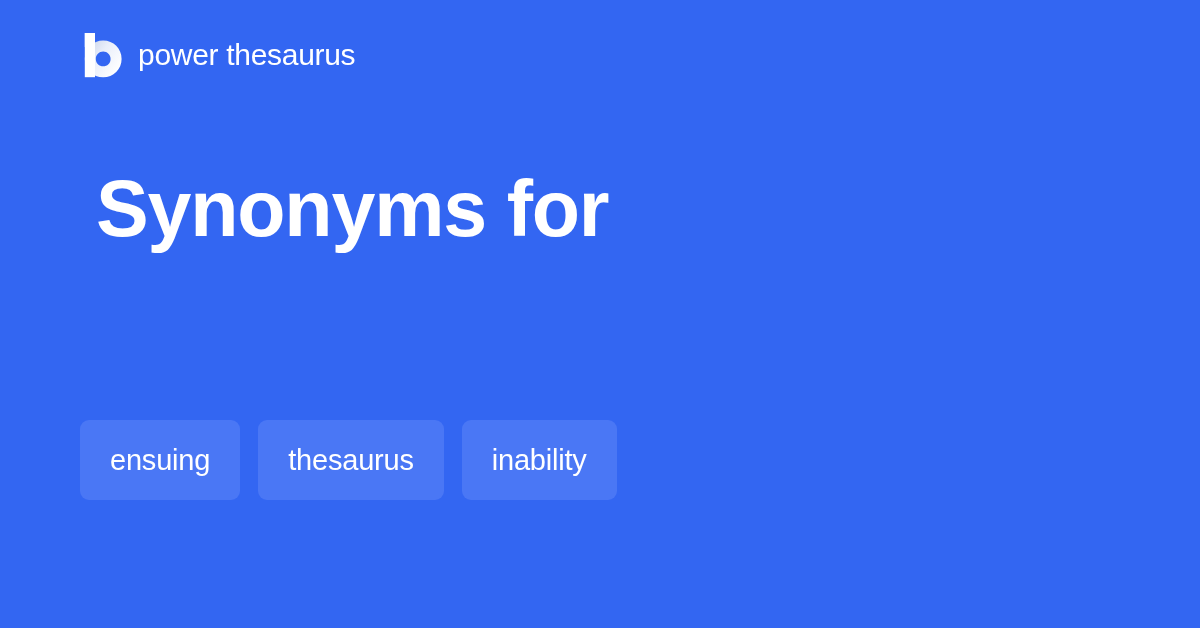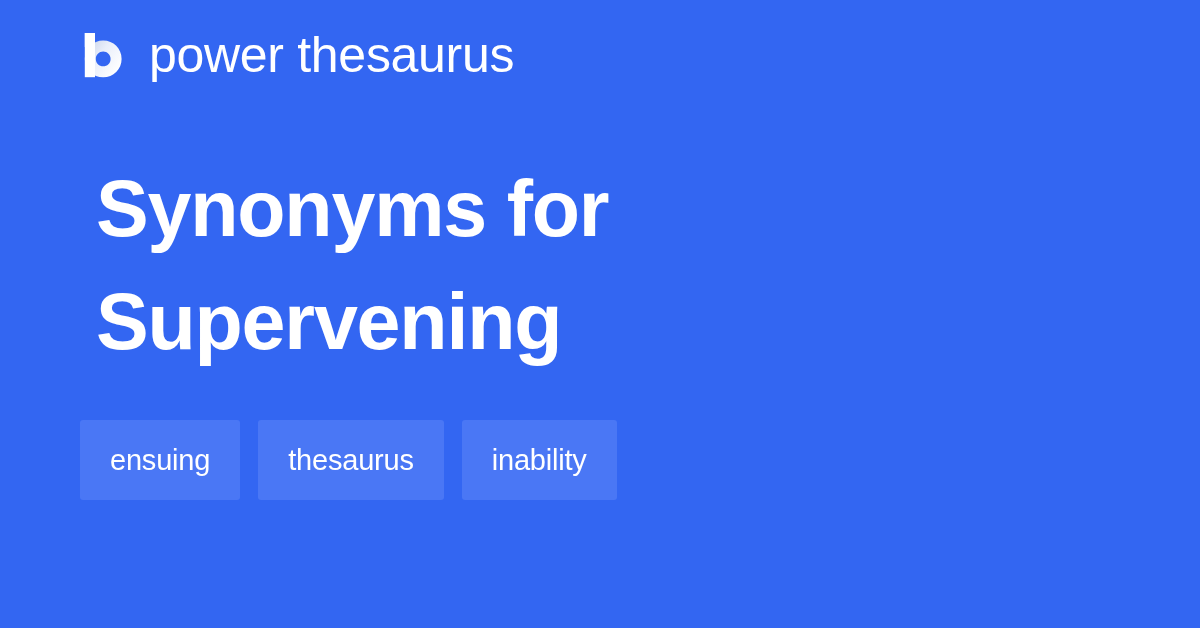--- a/index.html
+++ b/index.html
@@ -34,23 +34,23 @@
   }
 
   .brand-mark {
     width: 46px;
     height: 46px;
     display: block;
     flex: 0 0 auto;
   }
 
   .brand-name {
-    margin-left: 23px;
+    margin-left: 12px;
     color: #ffffff;
-    font-size: 50px;
+    font-size: 30px;
     line-height: 46px;
     font-weight: 400;
     letter-spacing: -0.3px;
     white-space: nowrap;
   }
 
   
   .headline {
     position: absolute;
     left: 80px;
@@ -82,21 +82,21 @@
 
   .chip {
     background: #4a77f5;
     color: #ffffff;
     height: 80px;
     box-sizing: border-box;
     padding: 16px 30px;
     display: flex;
     align-items: center;
     justify-content: center;
-    border-radius: 3px;
+    border-radius: 9px;
     font-size: 29px;
     line-height: 80px;
     font-weight: 400;
     letter-spacing: -0.2px;
     white-space: nowrap;
   }
 </style>
 </head>
 <body>
 
@@ -116,21 +116,20 @@
 
       <path d="M4.8 1.0 L15.0 1.0 L15.0 45.2 L4.8 45.2 Z" fill="#ffffff"></path>
 
       <rect x="4.8" y="1.0" width="10.2" height="14" fill="#ffffff"></rect>
     </svg>
     <div class="brand-name">power thesaurus</div>
   </div>
 
   <h1 class="headline">
     <span class="line">Synonyms for</span>
-    <span class="line">Supervening</span>
   </h1>
 
   <div class="chips">
     <div class="chip">ensuing</div>
     <div class="chip">thesaurus</div>
     <div class="chip">inability</div>
   </div>
 
 </div>
 

